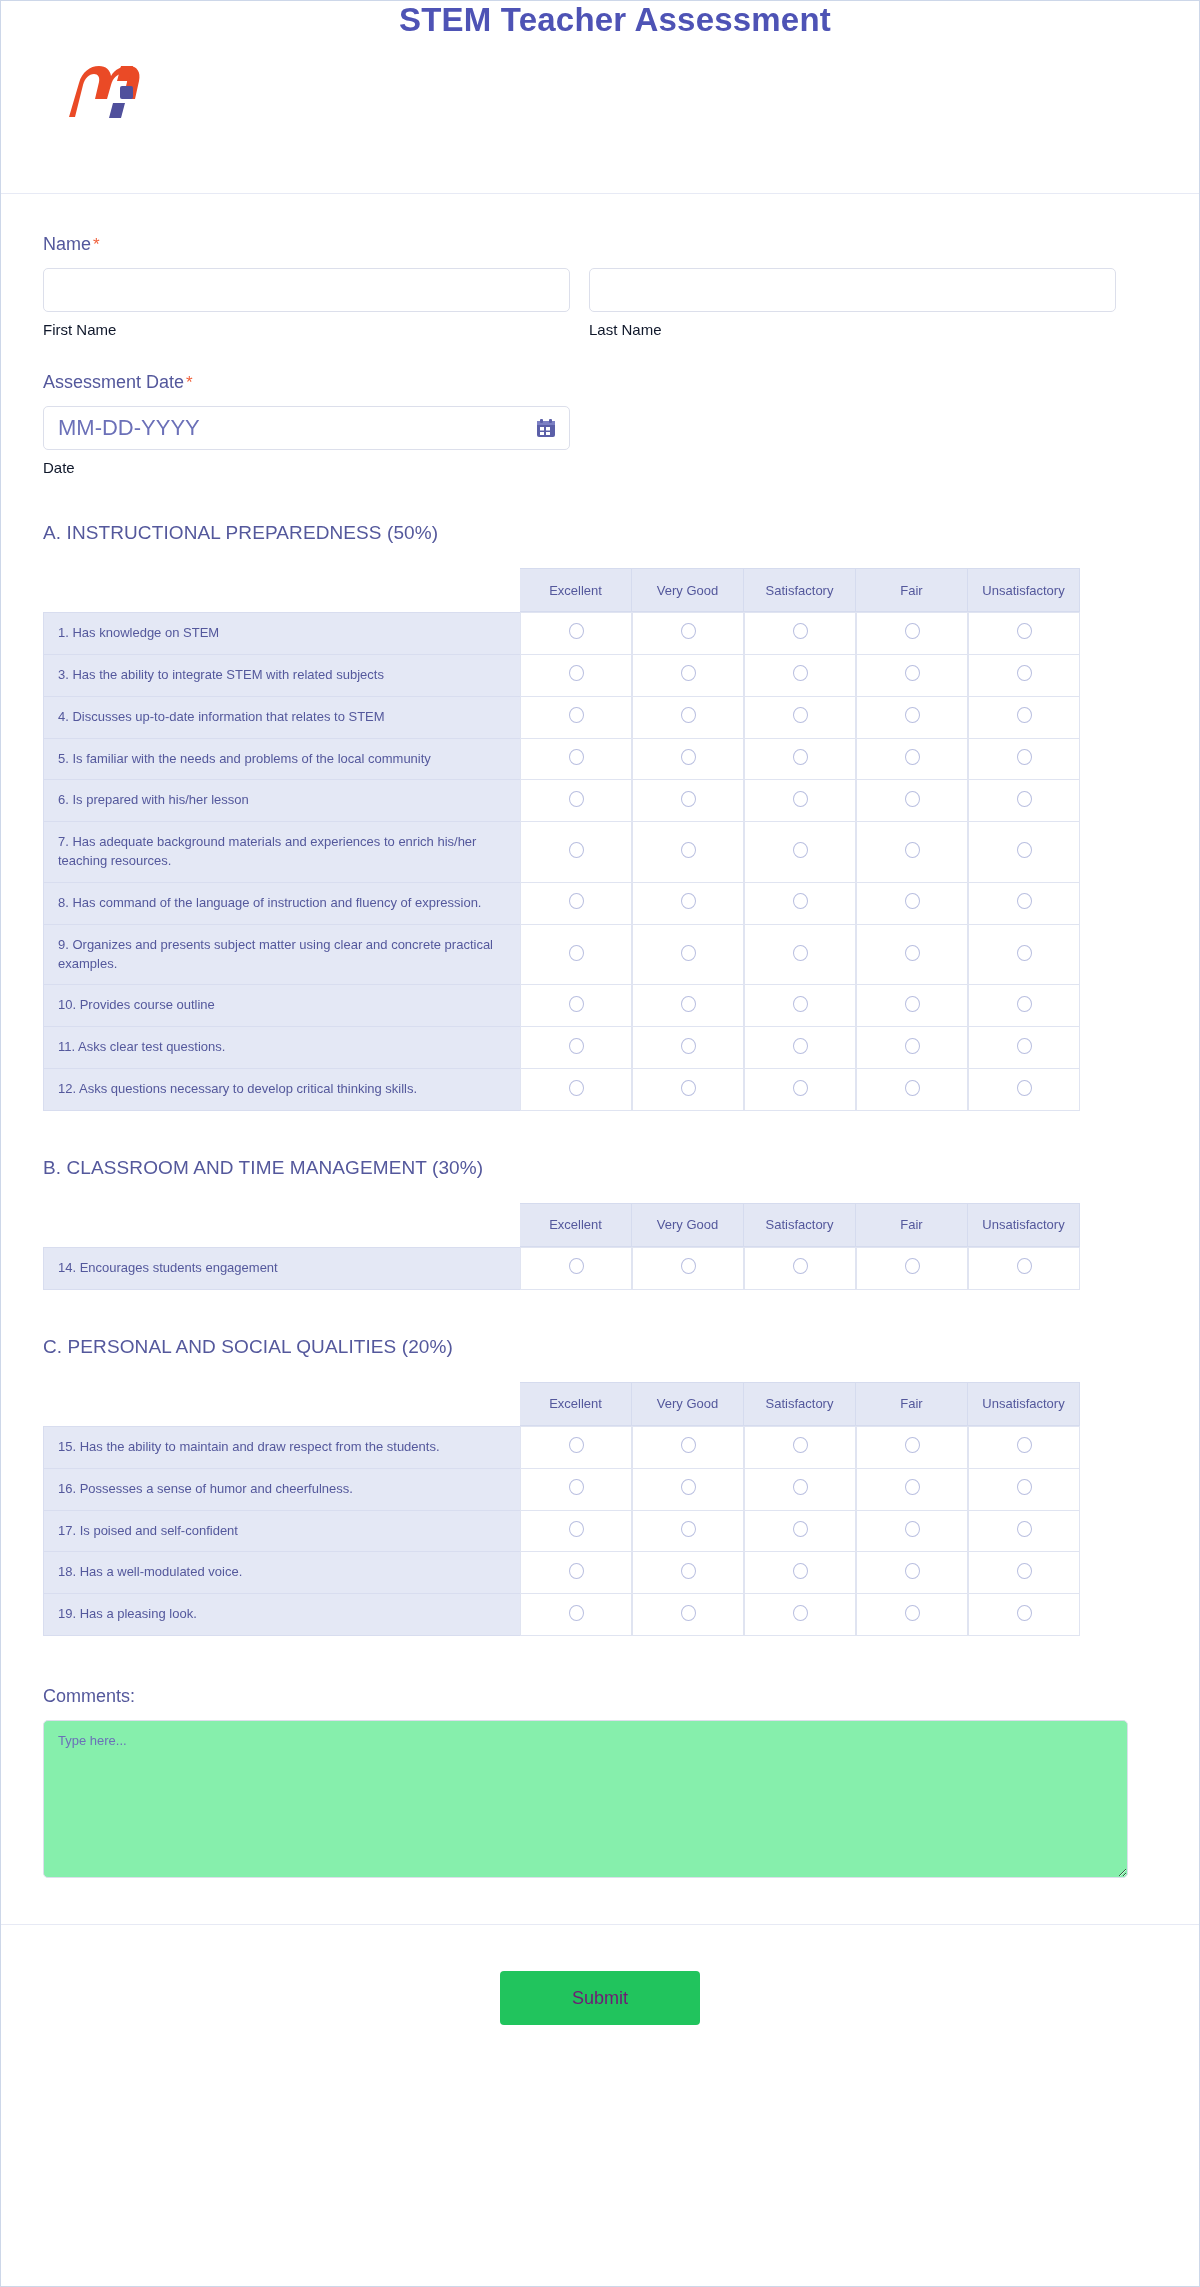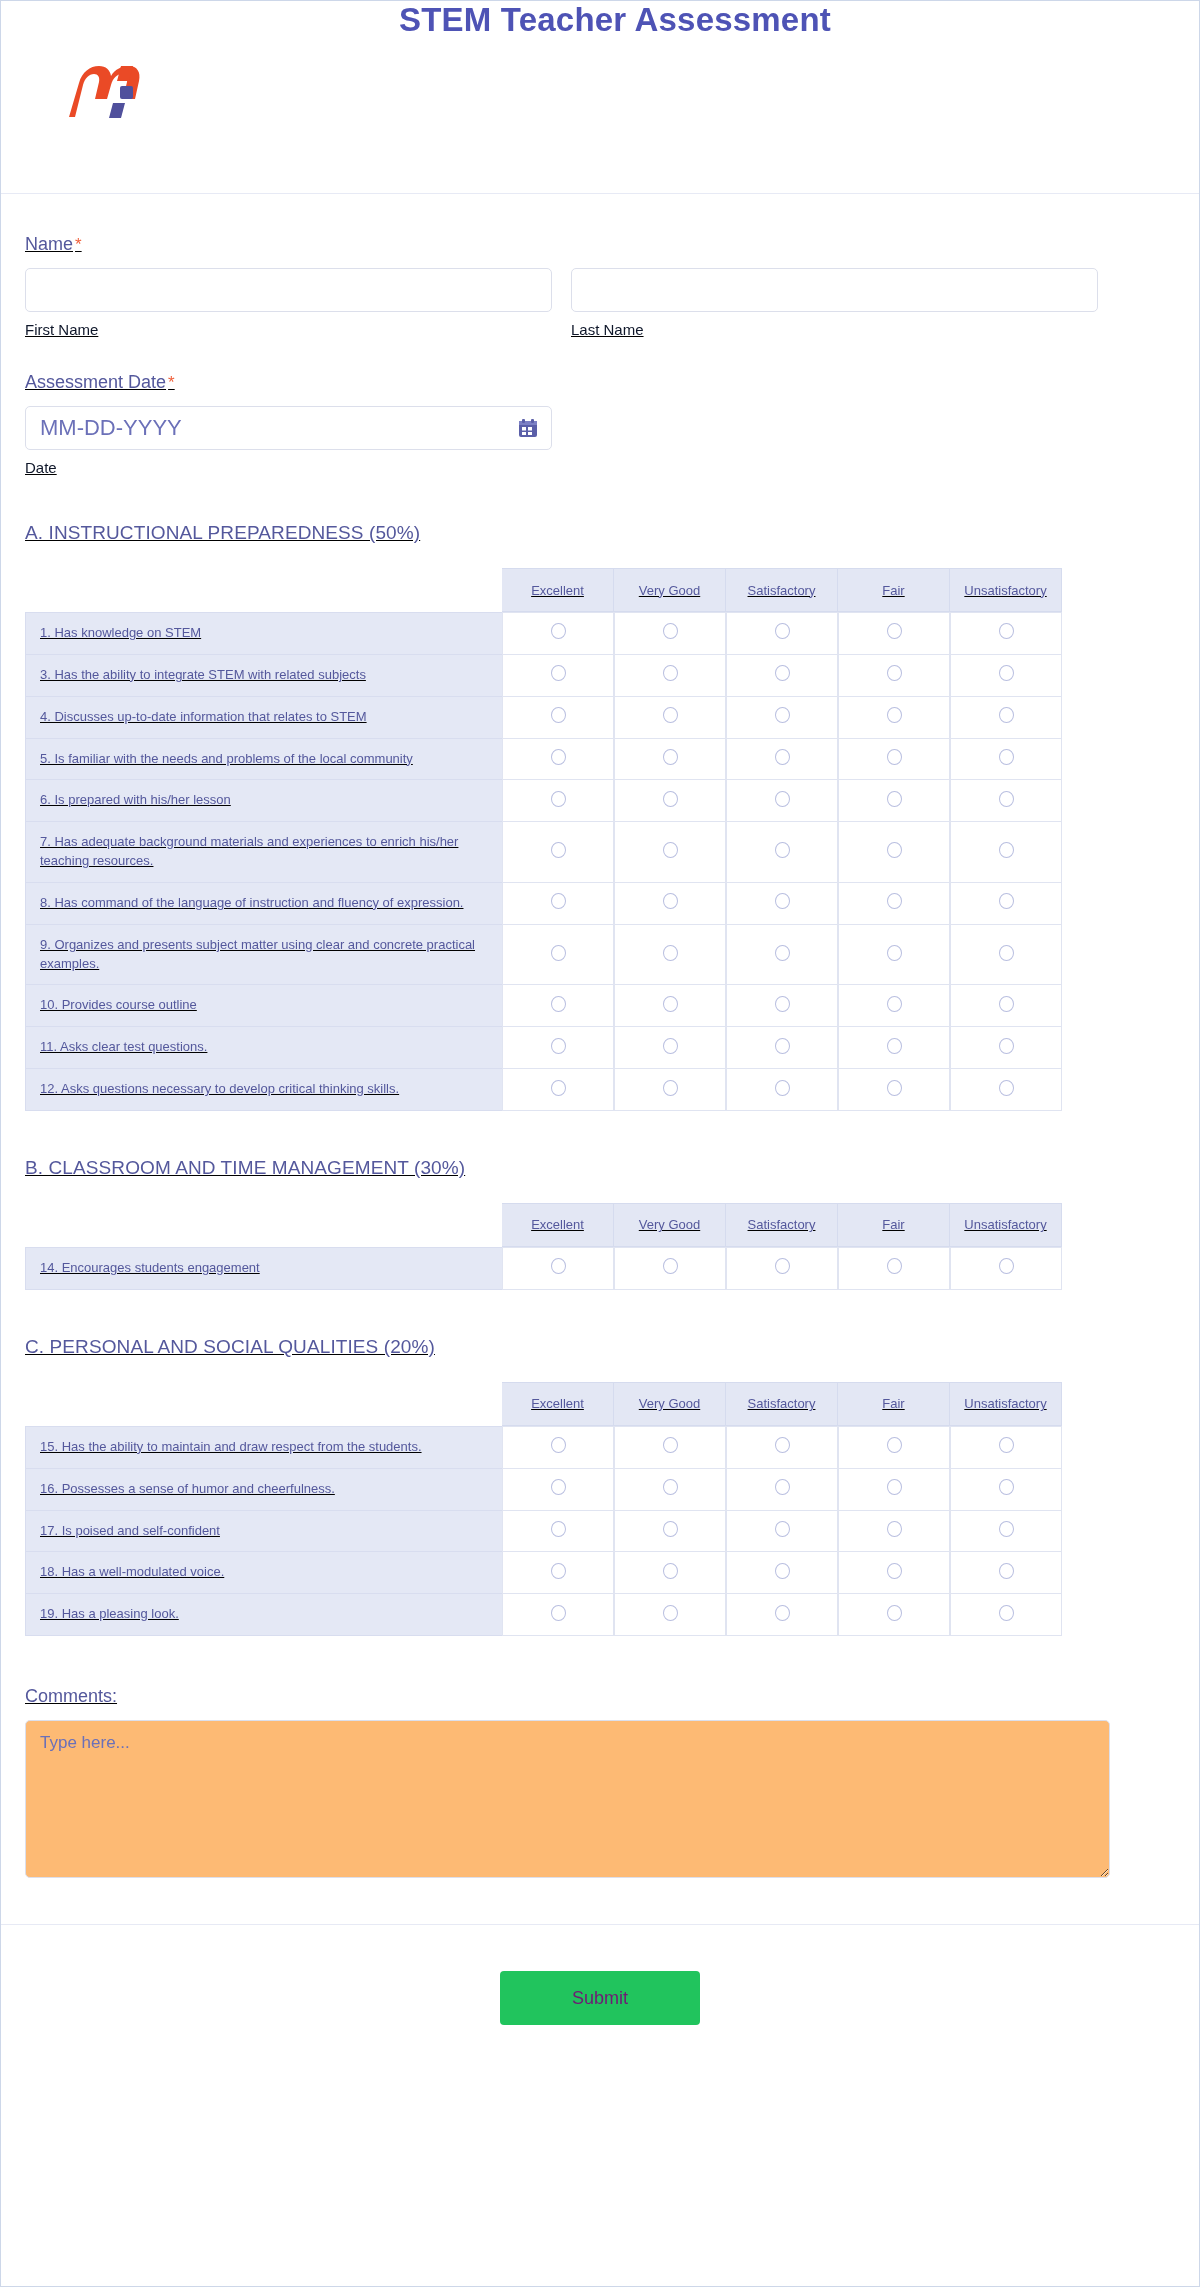--- a/index.html
+++ b/index.html
@@ -36,21 +36,21 @@
     width: 100%;
     text-align: center;
     font-size: 33px;
     font-weight: bold;
     color: #4e53b5;
     letter-spacing: 0.2px;
     padding-left: 30px;
   }
 
   
-  .form-body { padding: 40px 57px 0 24px; text-decoration: underline; }
+  .form-body { padding: 40px 57px 0 42px; }
 
   .field-block { margin-bottom: 34px; }
   .field-label {
     font-size: 18px;
     color: #54589c;
     margin-bottom: 13px;
     font-weight: normal;
   }
   .req { color: #f0613c; font-size: 17px; margin-left: 2px; }
 
@@ -157,27 +157,27 @@
   .comments-label {
     font-size: 18px;
     color: #54589c;
     margin-bottom: 13px;
   }
   .comments-area {
     width: 1085px;
     height: 158px;
     border: 1px solid #dcdfeb;
     border-radius: 5px;
-    font-size: 17px;
+    font-size: 13px;
     color: #54589c;
     padding: 12px 14px;
     resize: vertical;
     font-family: "Liberation Sans", sans-serif;
     outline: none;
-    background: #fdba74;
+    background: #86efac;
   }
   .comments-area::placeholder { color: #6b70b8; opacity: 1; }
 
   
   .form-footer {
     margin-top: 42px;
     border-top: 1px solid #e7eaf5;
     padding: 46px 0 58px 0;
     text-align: center;
   }

